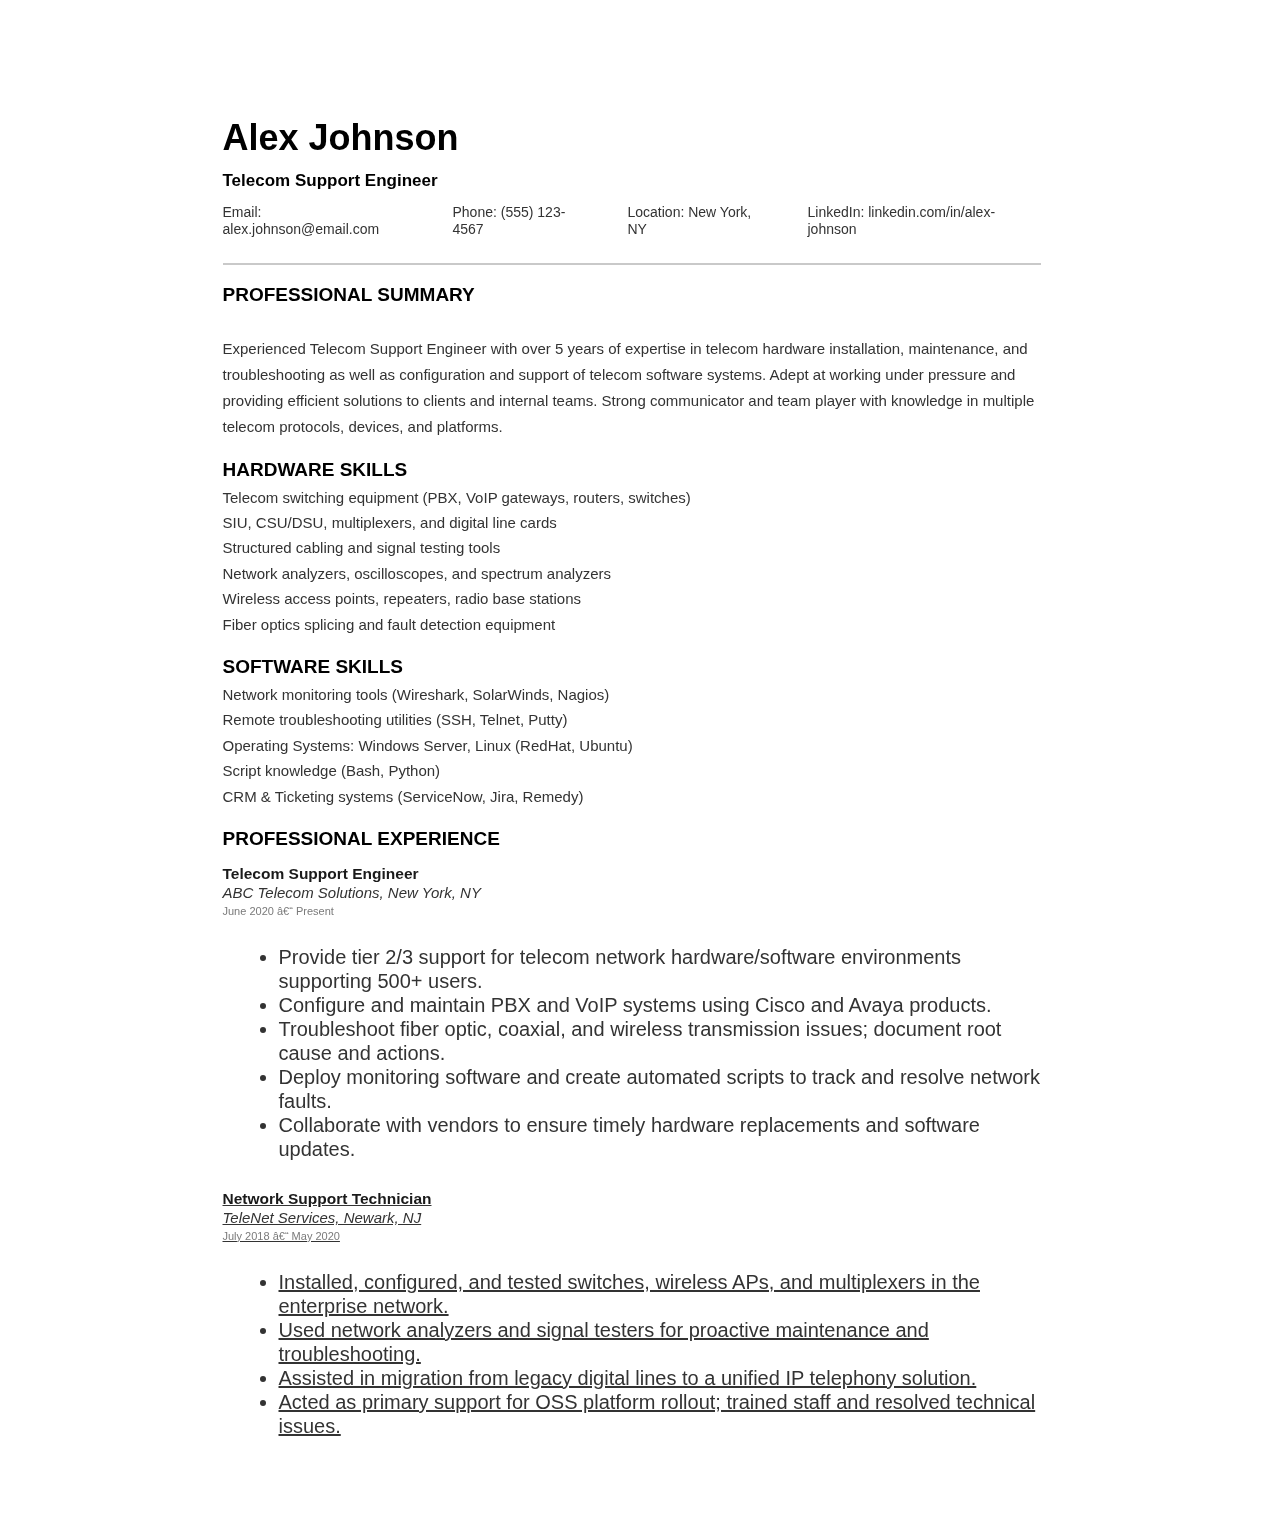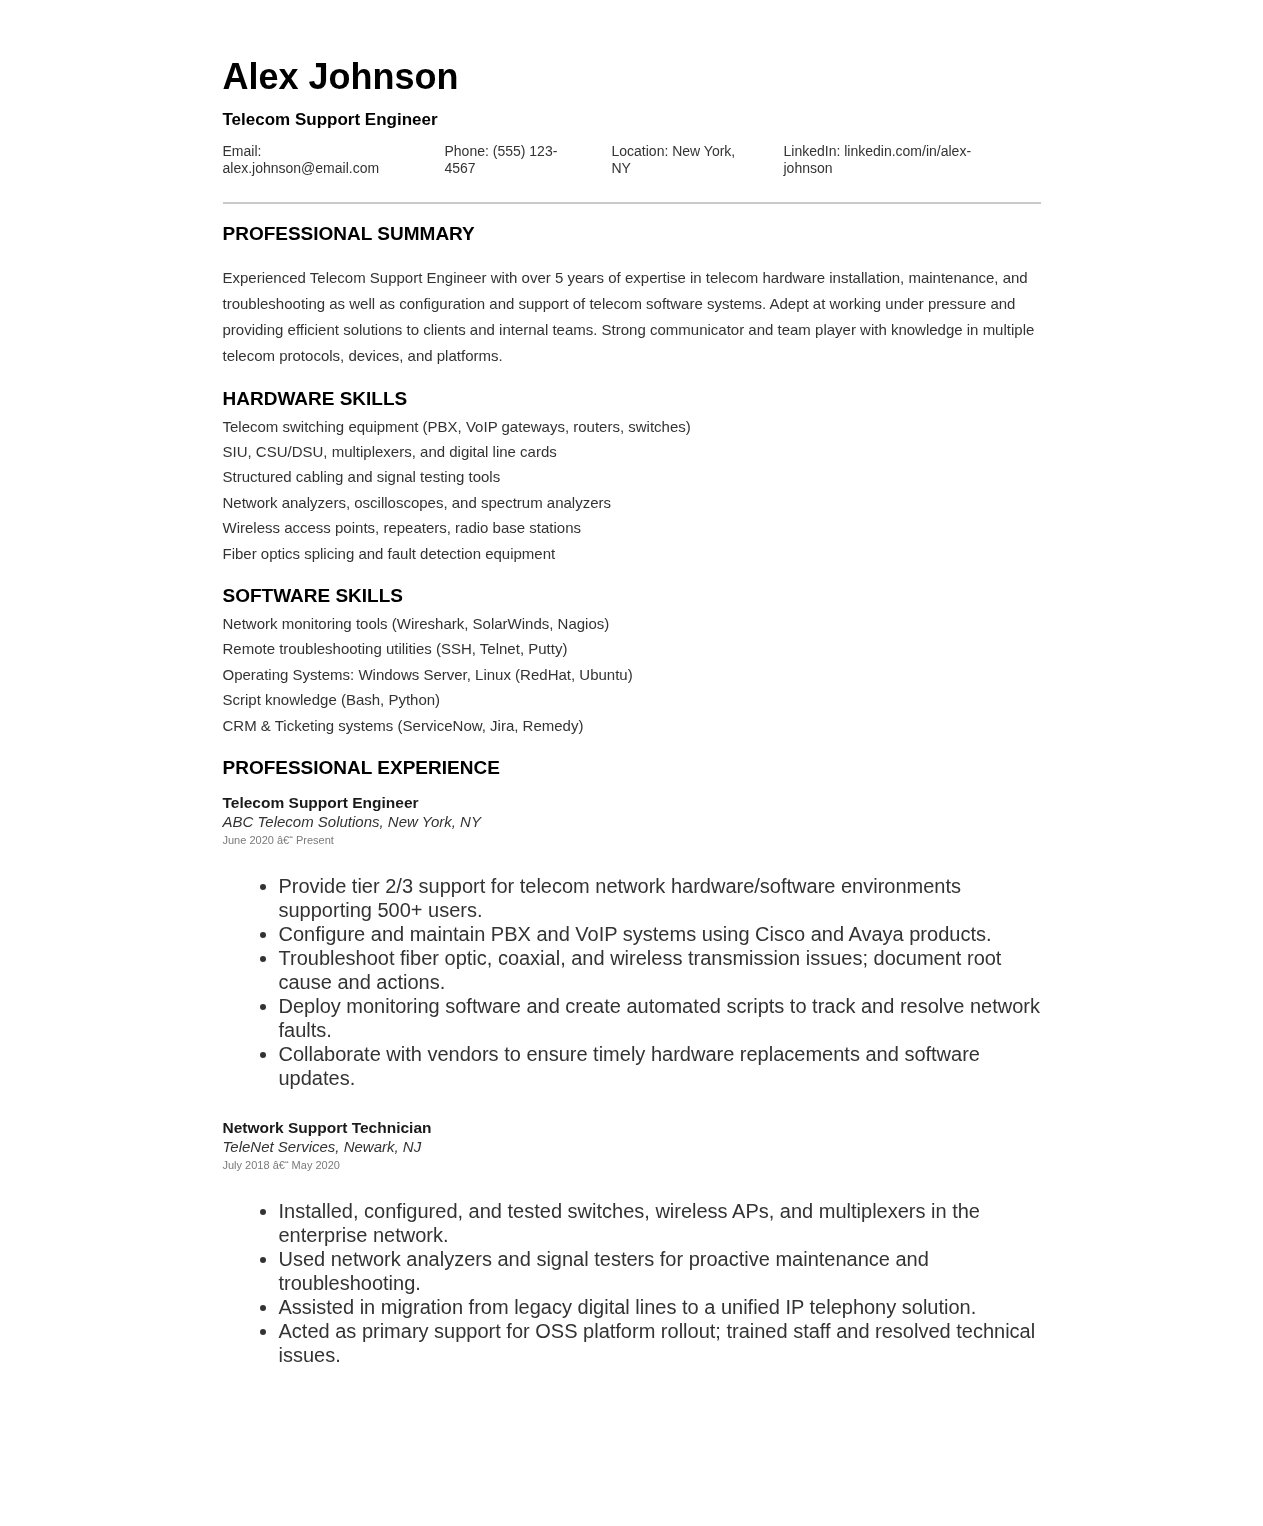--- a/index.html
+++ b/index.html
@@ -10,42 +10,42 @@
     font-family: "Liberation Sans", "DejaVu Sans", sans-serif;
     color: #333333;
   }
   body {
     width: 1263px;
     min-height: 1526px;
   }
   .page {
     width: 818px;
     margin: 0 auto;
-    padding-top: 57px;
+    padding-top: 118px;
   }
 
   
   .candidate-name {
     font-size: 36px;
     font-weight: 700;
     color: #000000;
     margin: 0 0 13px 0;
     line-height: 1.1;
   }
   .candidate-title {
     font-size: 17px;
     font-weight: 700;
     color: #000000;
     margin: 0 0 13px 0;
     line-height: 1.2;
   }
   .contact-row {
     display: grid;
     grid-template-columns: 190px 135px 140px 215px;
-    column-gap: 32px;
+    column-gap: 40px;
     font-size: 14px;
     line-height: 17px;
     color: #333333;
   }
   .divider {
     border: none;
     border-top: 2px solid #c9c9c9;
     margin: 25px 0 0 0;
   }
 
@@ -53,38 +53,39 @@
   .section-heading {
     font-size: 19px;
     font-weight: 700;
     color: #000000;
     margin: 19px 0 0 0;
     line-height: 1.15;
   }
   .summary-text {
     font-size: 15px;
     line-height: 26px;
-    margin: 20px 0 0 0;
+    margin: 30px 0 0 0;
     color: #333333;
   }
   .skills-list {
     margin-top: 4px;
     font-size: 15px;
     color: #333333;
   }
   .skill-line {
     line-height: 25.4px;
   }
 
   
   .job {
     margin-top: 14px;
   }
   .job + .job {
     margin-top: 28px;
+    text-decoration: underline;
   }
   .job-role {
     font-size: 15.5px;
     font-weight: 700;
     color: #1a1a1a;
     line-height: 19px;
   }
   .job-company {
     font-size: 15px;
     font-style: italic;

